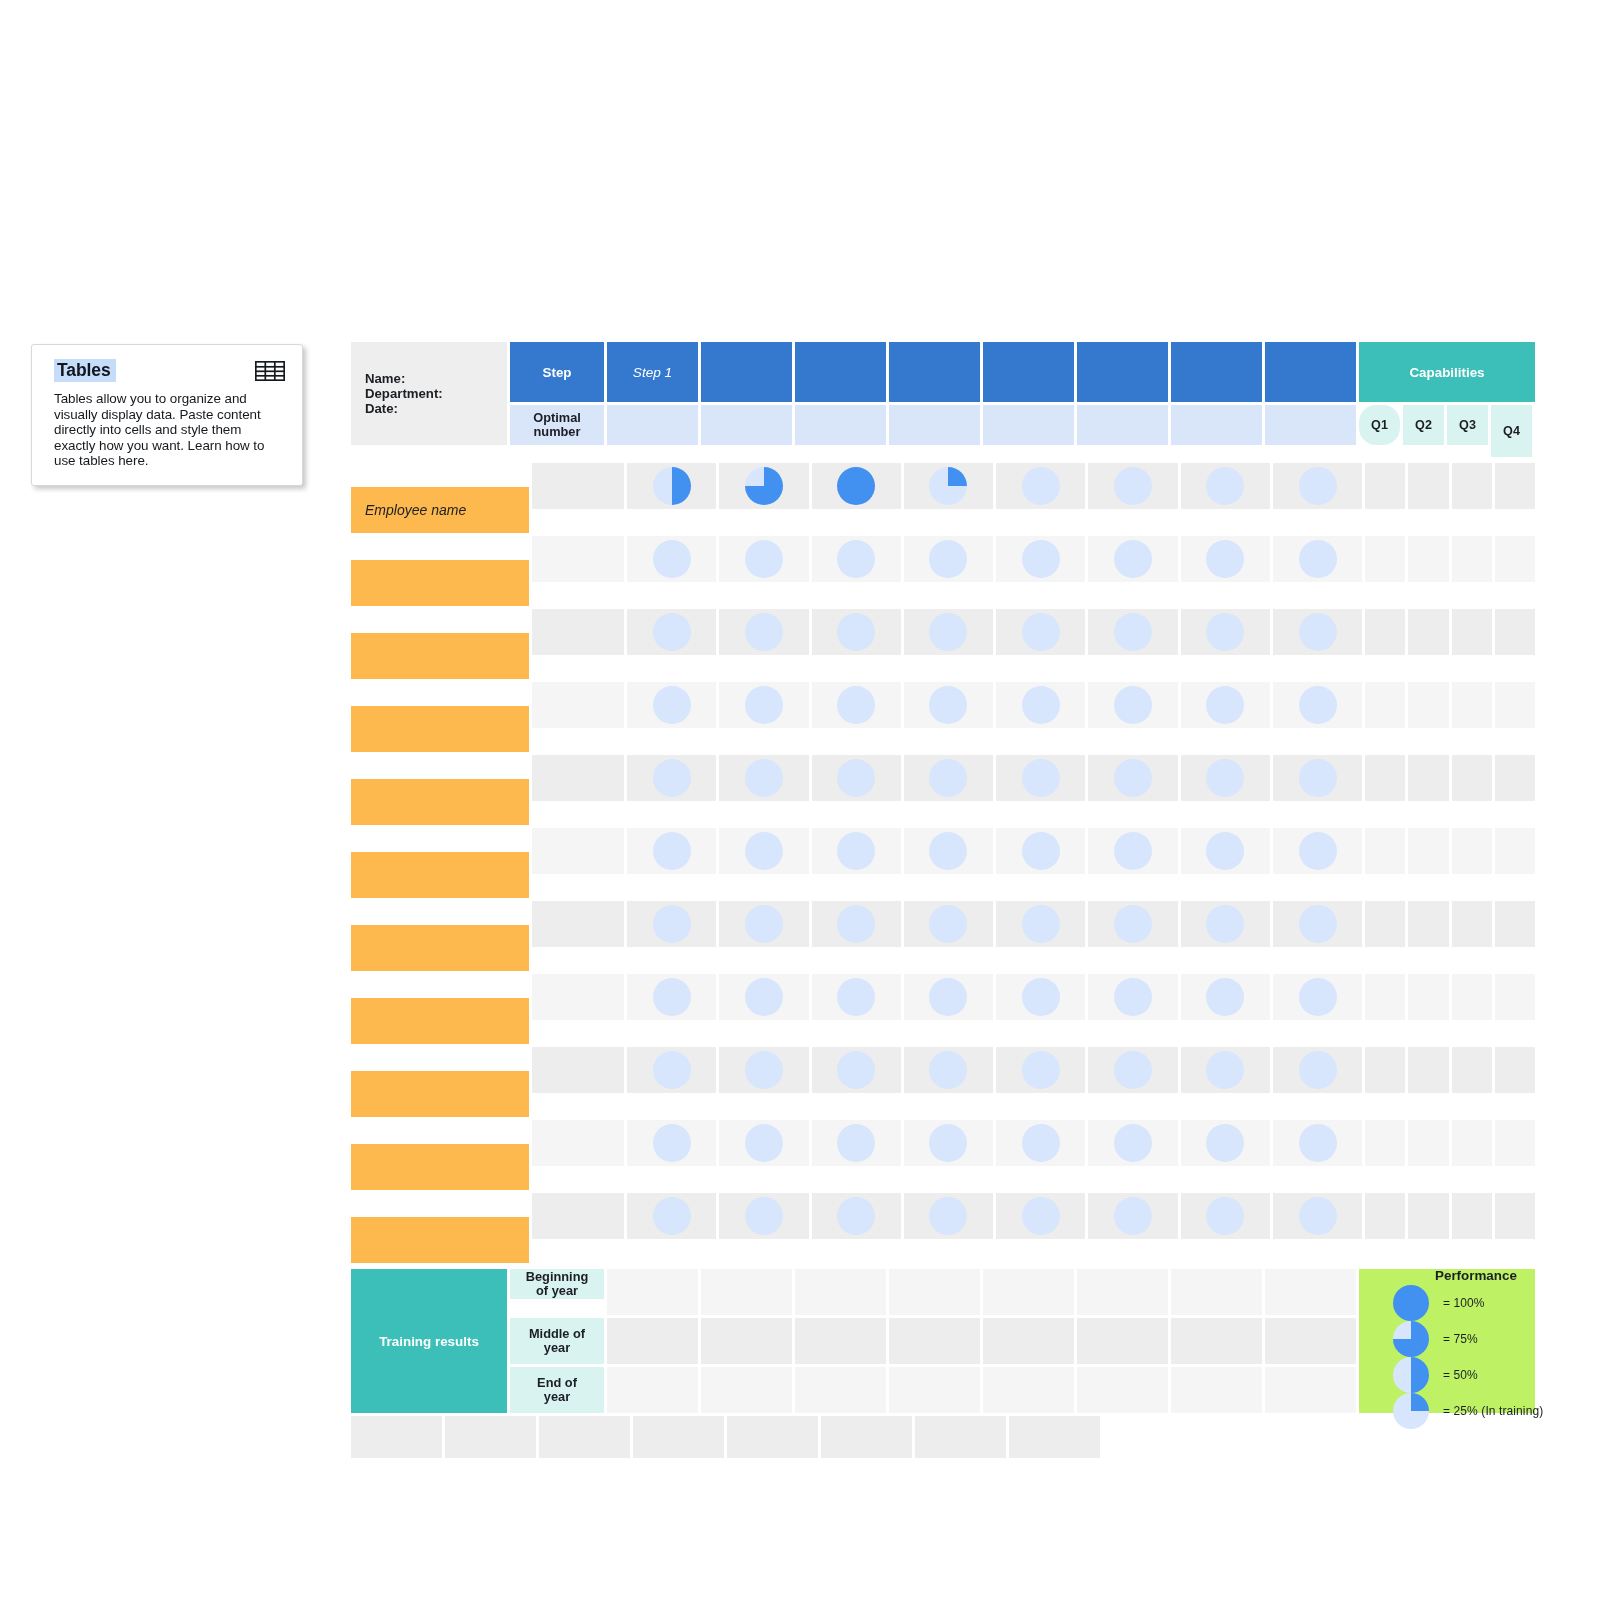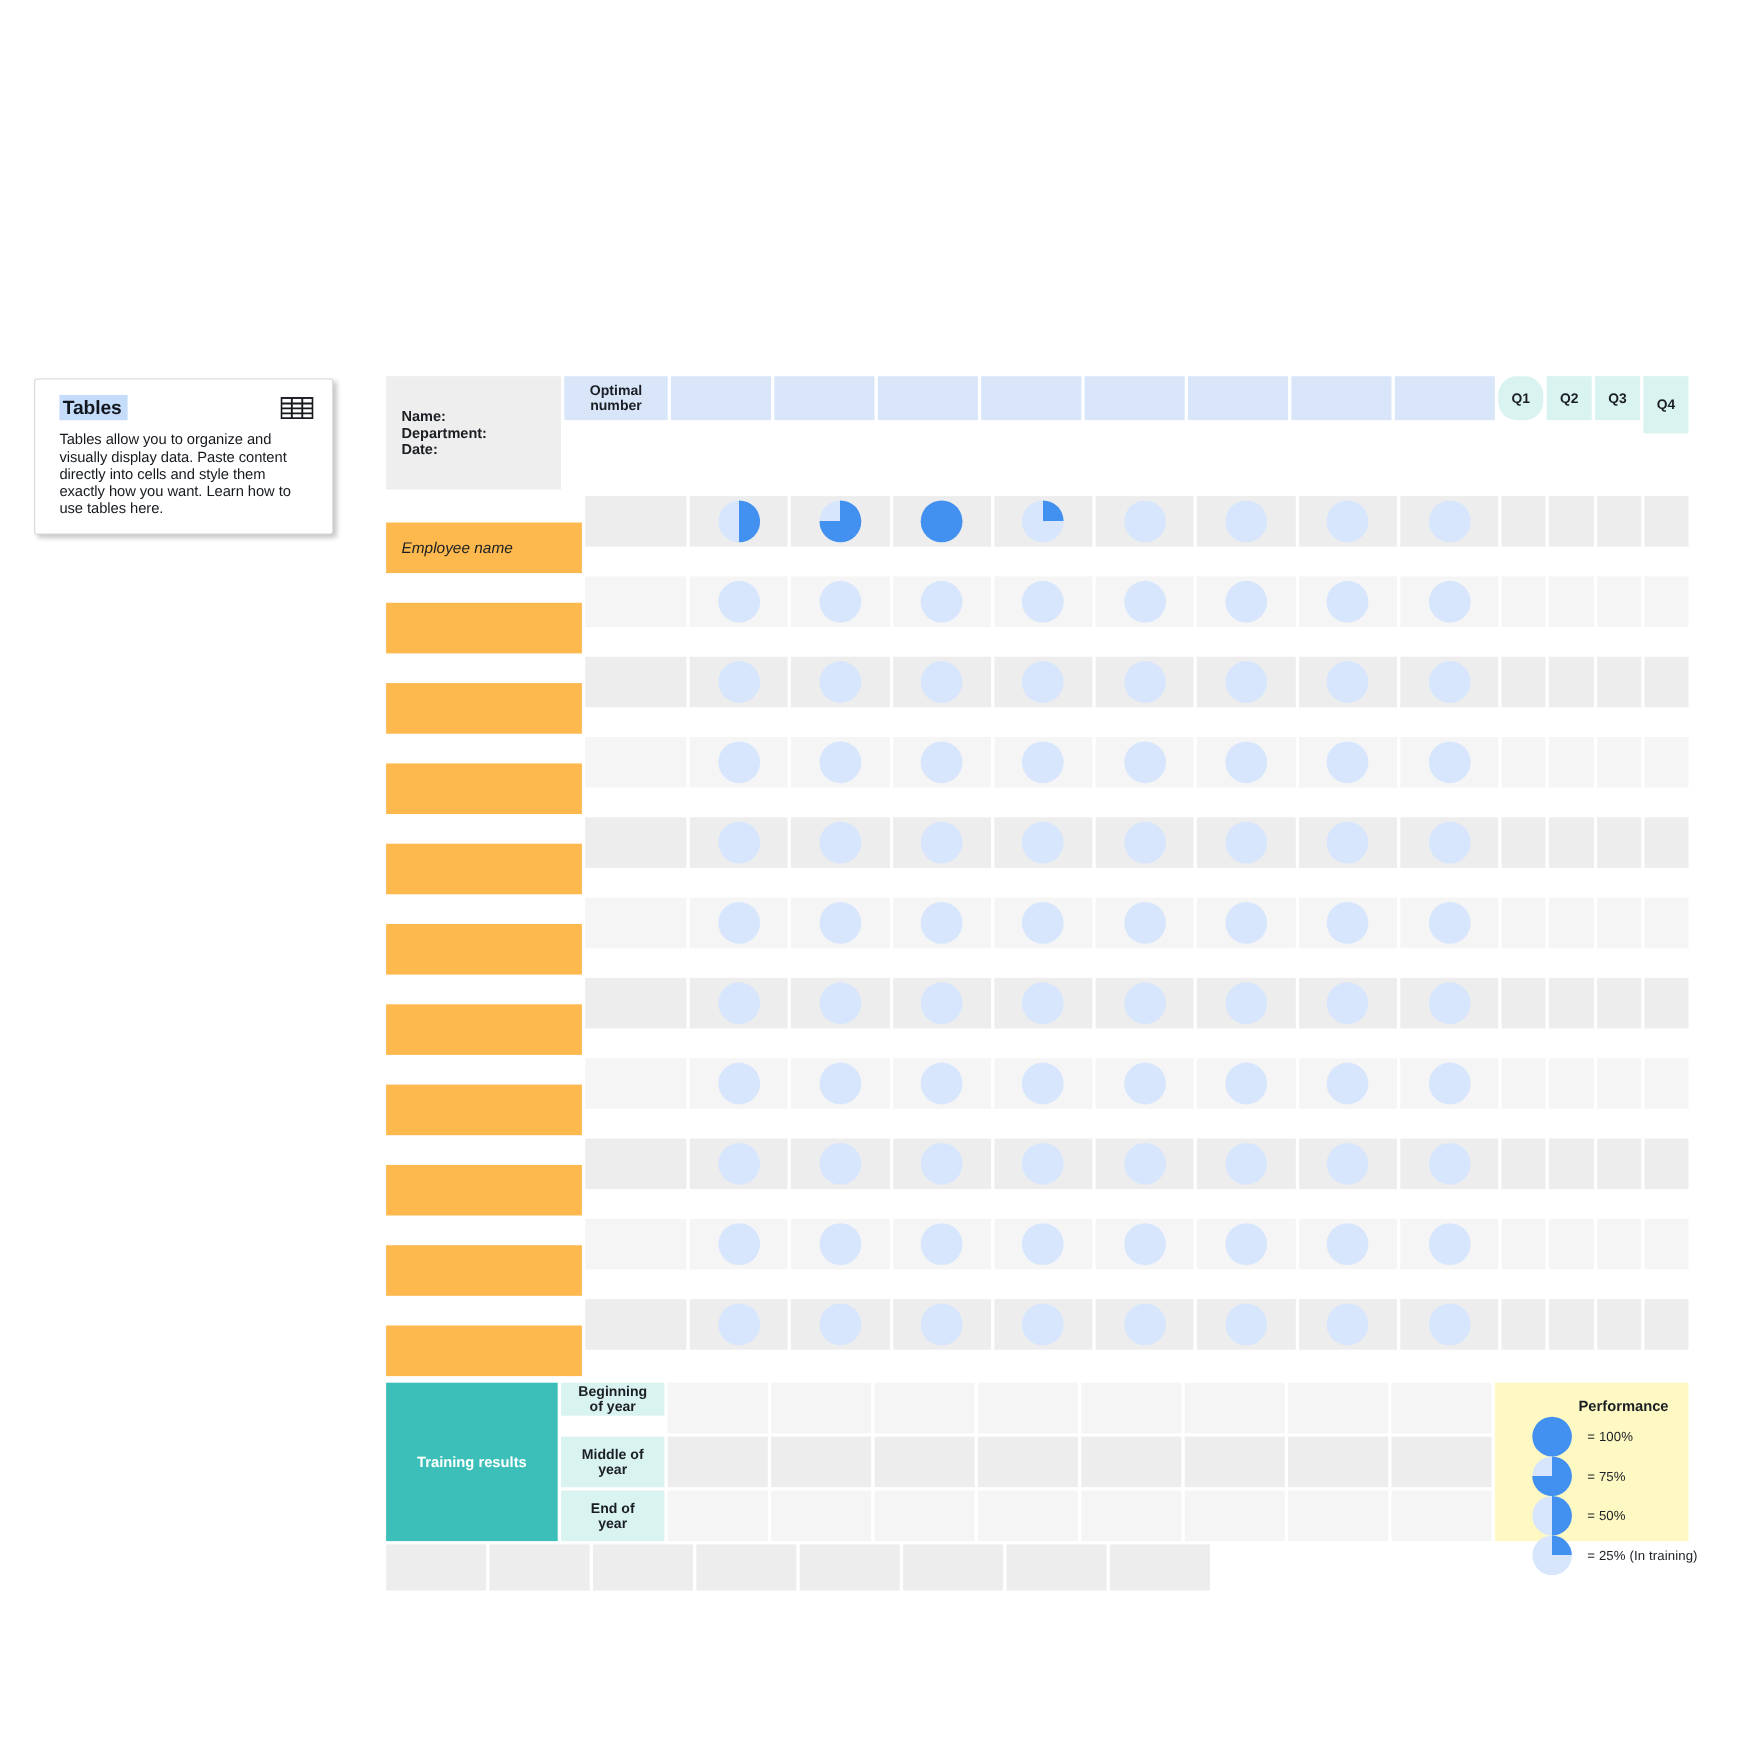--- a/index.html
+++ b/index.html
@@ -109,24 +109,25 @@
   .c-notes {
     background: #ededed; color: #1b1f24;
     font-weight: bold; font-size: 13.2px;
   }
 
   
   .pie { width: 38px; height: 38px; border-radius: 50%; }
 
   
   #legend {
-    background: #fef9c3;
+    background: #bef264;
     padding: 14px 0 0 34px;
     display: flex; flex-direction: column;
     position: relative;
+    justify-content: center;
   }
   #legend-title {
     font-size: 13.4px; font-weight: bold; color: #1b1f24;
     margin-left: 42px; margin-bottom: 2px;
   }
   .legend-row {
     display: flex; align-items: center;
     height: 42px;
   }
   .legend-row .pie { width: 36px; height: 36px; flex: 0 0 36px; }
@@ -162,20 +163,32 @@
     <div class="cell h-info w-name" style="height:103px;">
       <div>
         <div>Name:</div>
         <div>Department:</div>
         <div>Date:</div>
       </div>
     </div>
 
     <div style="display:flex;flex-direction:column;gap:3px;flex:1;">
 
+      <div class="row">
+        <div class="cell h-blue w-step" style="height:60px;">Step</div>
+        <div class="cell h-blue italic w-col" style="height:60px;">Step 1</div>
+        <div class="cell h-blue w-col" style="height:60px;"></div>
+        <div class="cell h-blue w-col" style="height:60px;"></div>
+        <div class="cell h-blue w-col" style="height:60px;"></div>
+        <div class="cell h-blue w-col" style="height:60px;"></div>
+        <div class="cell h-blue w-col" style="height:60px;"></div>
+        <div class="cell h-blue w-col" style="height:60px;"></div>
+        <div class="cell h-blue w-col" style="height:60px;"></div>
+        <div class="cell h-teal" style="height:60px;width:176px;">Capabilities</div>
+      </div>
 
       <div class="row">
         <div class="cell h-sub w-step" style="height:40px;">
           <div>
             <div>Optimal</div>
             <div>number</div>
           </div>
         </div>
         <div class="cell h-sub w-col" style="height:40px;"></div>
         <div class="cell h-sub w-col" style="height:40px;"></div>

